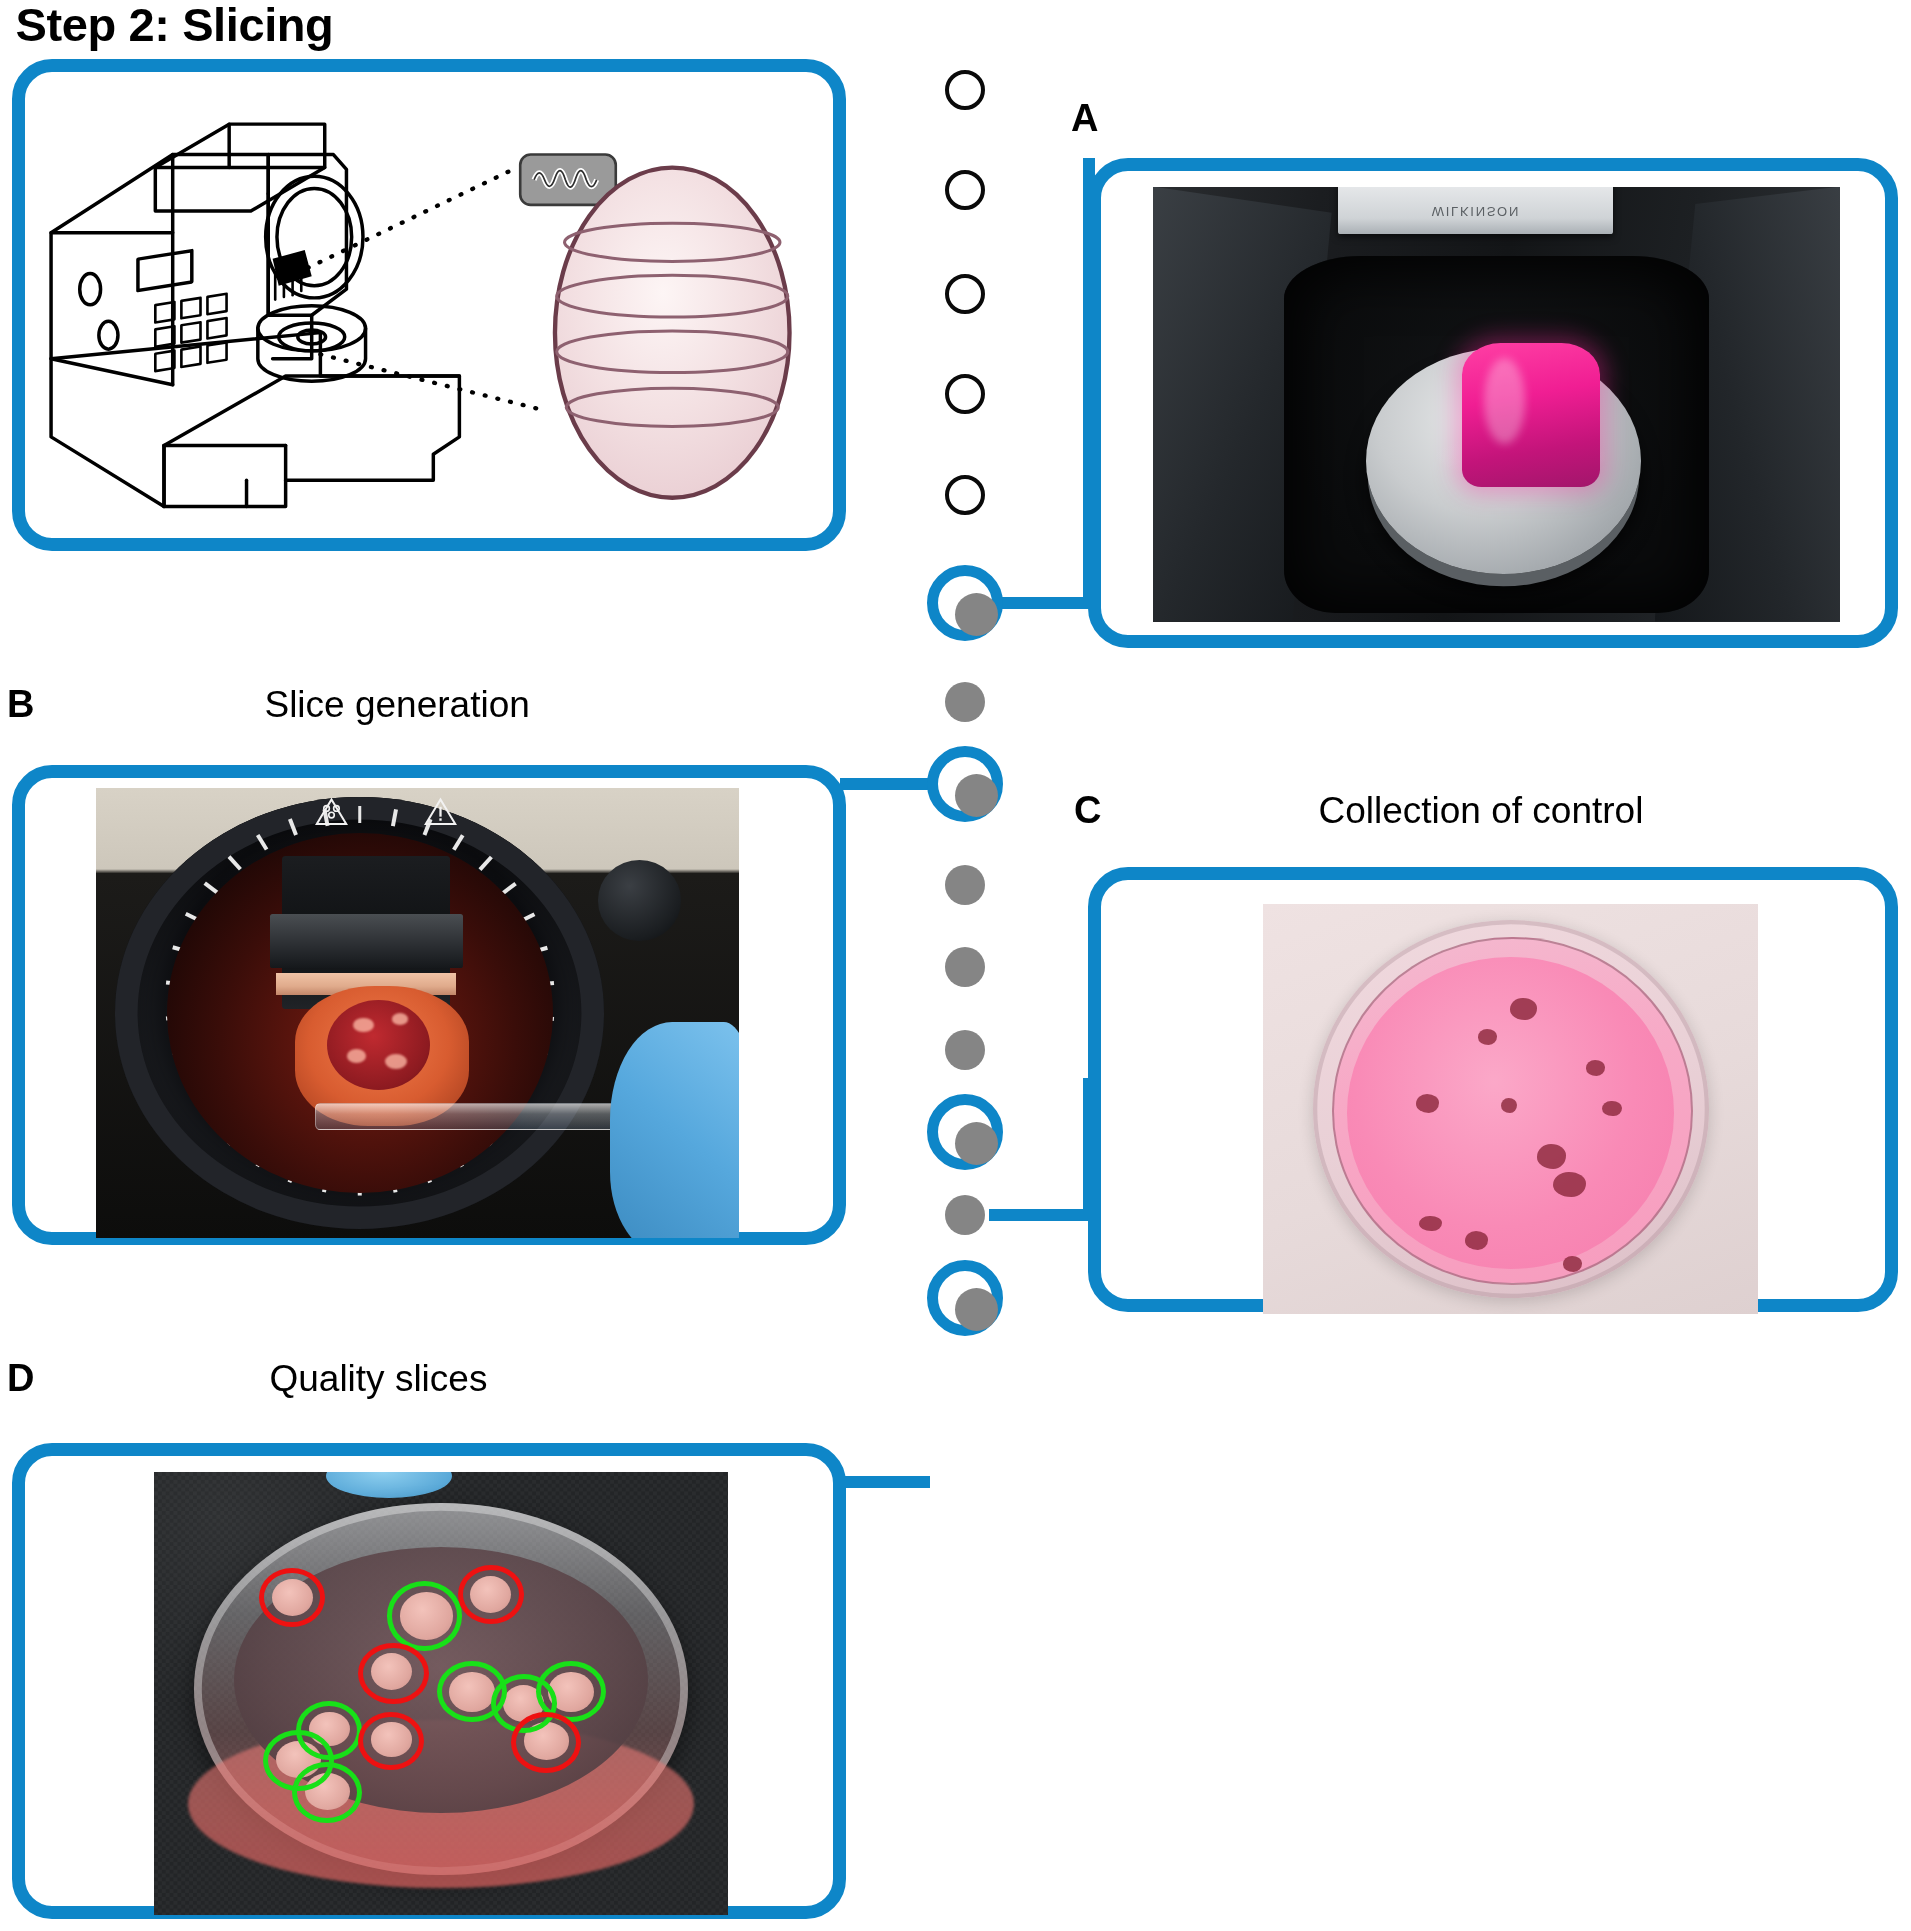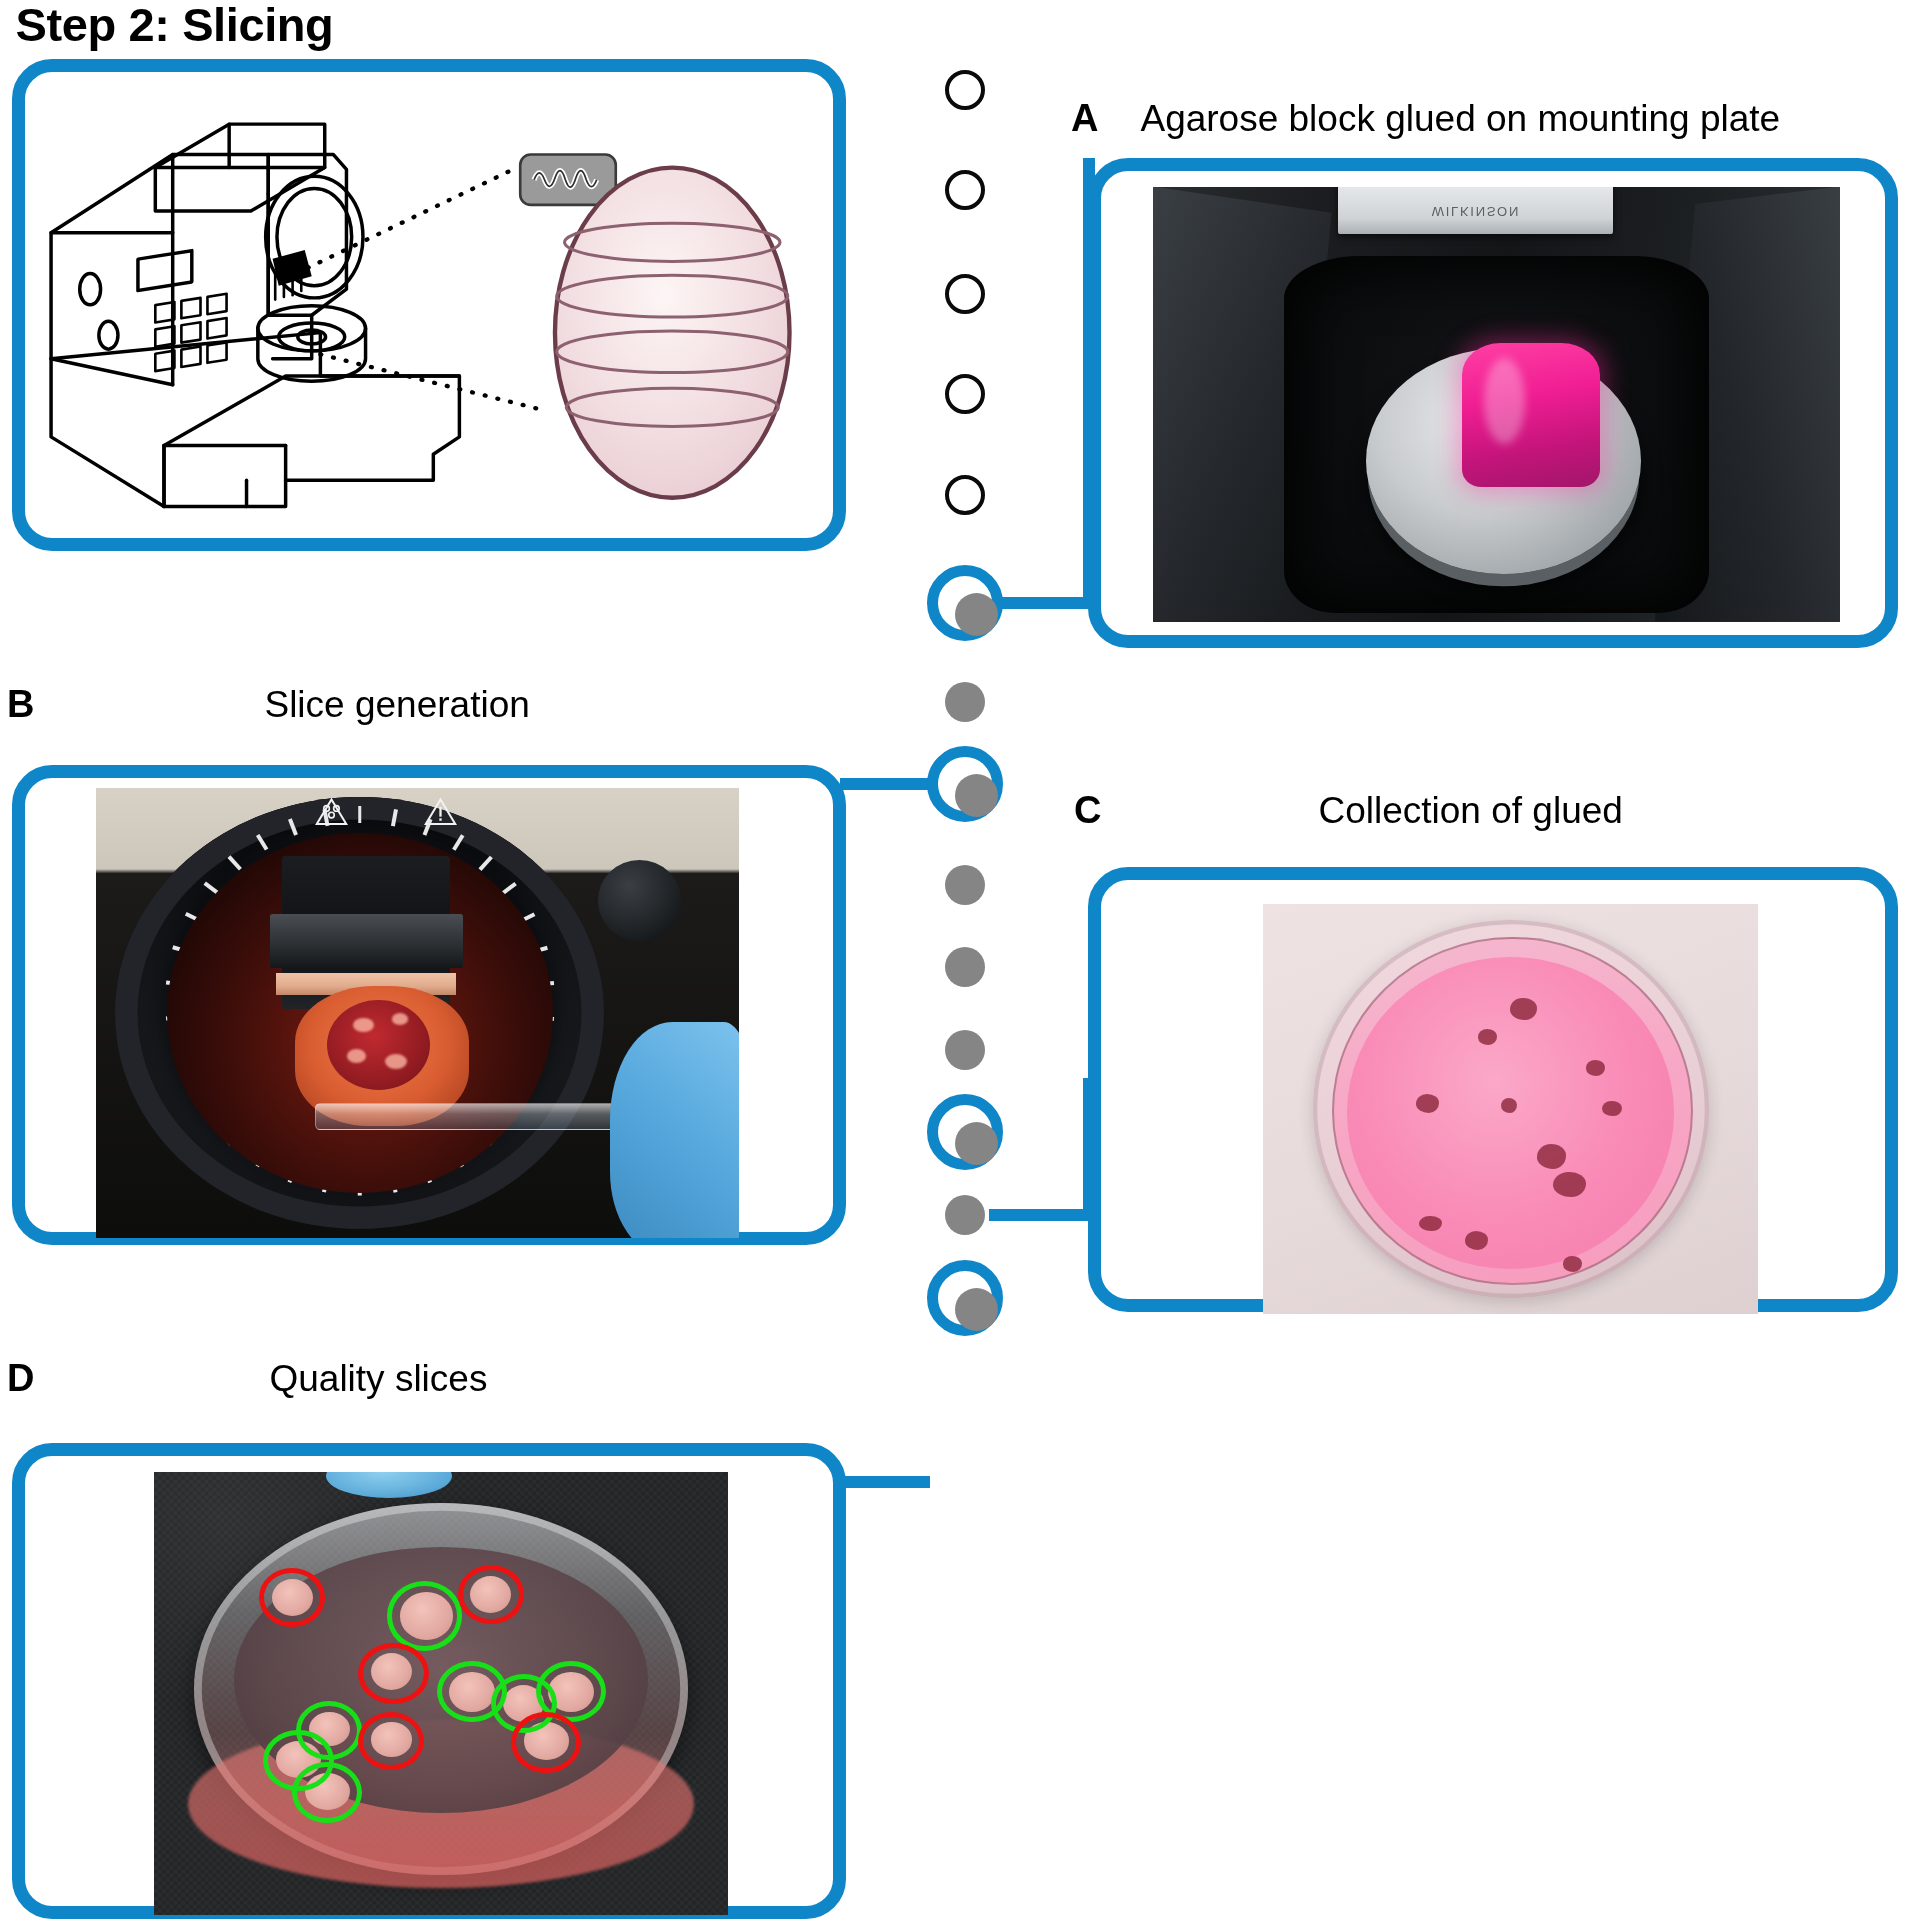--- a/index.html
+++ b/index.html
@@ -345,21 +345,20 @@
         <ellipse cx="745" cy="322" rx="133" ry="24"></ellipse>
         <ellipse cx="745" cy="386" rx="122" ry="22"></ellipse>
       </g>
     </g>
   </svg>
 </div>
 
 <div class="abs caption-row" style="left:1071px;top:97px;">
   <span class="panel-letter">A</span>
   <span style="display:inline-block;width:42px;"></span>
-  <span class="panel-title">Agarose block glued on mounting plate</span>
 </div>
 
 <div class="abs panel-frame" id="panel-a-frame" style="left: 1088px; top: 158px; width: 810px; height: 490px; border-color: rgb(14, 134, 200);">
   <div class="photo photoA" style="left:52px;top:15.6px;width:687px;height:435px;">
     <div class="chamber-left"></div>
     <div class="chamber-right"></div>
     <div class="chamber-well"></div>
     <div class="blade-label">
       <div class="blade-label-txt">WILKINSON</div>
     </div>
@@ -442,21 +441,21 @@
     <div class="knob"></div>
     <div class="pipette"></div>
     <div class="pipette-bulb"></div>
     <div class="gloved-hand"></div>
   </div>
 </div>
 
 <div class="abs caption-row" style="left:1074px;top:789px;">
   <span class="panel-letter">C</span>
   <span style="display:inline-block;width:217px;"></span>
-  <span class="panel-title">Collection of glued</span>
+  <span class="panel-title">Collection of control</span>
 </div>
 
 <div class="abs panel-frame" id="panel-c-frame" style="left: 1088px; top: 867px; width: 810px; height: 445px; border-color: rgb(14, 134, 200);">
   <div class="photo photoC" style="left:162px;top:24px;width:495px;height:410px;">
     <div class="dishC-outer"></div>
     <div class="dishC-rim"></div>
     <div class="dishC-medium">
       <div class="sliceC" style="left:50%;top:13%;width:8%;height:7%;"></div>
       <div class="sliceC" style="left:40%;top:23%;width:6%;height:5%;"></div>
       <div class="sliceC" style="left:73%;top:33%;width:6%;height:5%;"></div>

